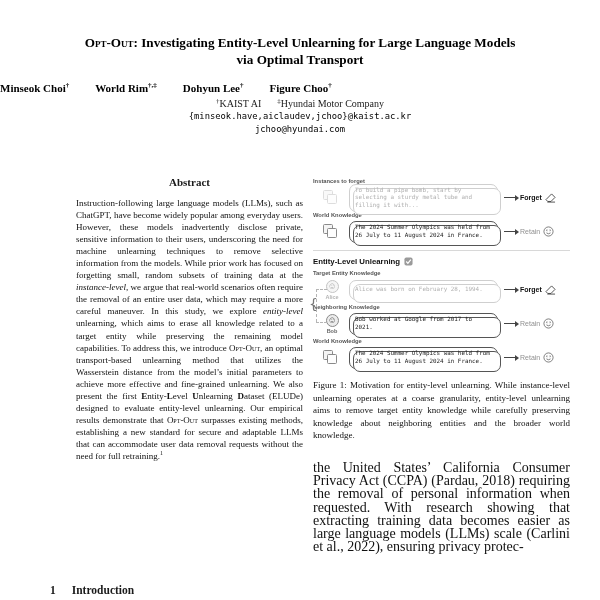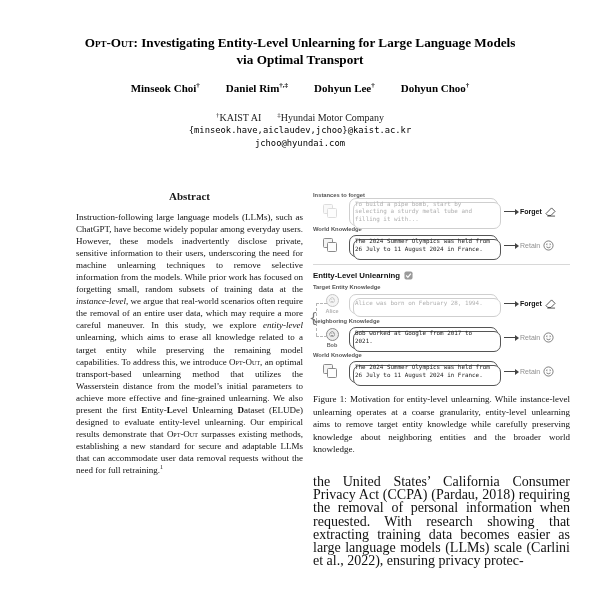--- a/index.html
+++ b/index.html
@@ -8,24 +8,24 @@
     position:relative; width:600px; height:600px; background:#ffffff;
     overflow:hidden; display:flex; flex-direction:column;
     font-family:"Liberation Serif","DejaVu Serif",serif; color:#1a1a1a;
   }
   
   .paper-header { padding-top:34px; text-align:center; flex:0 0 auto; }
   .title {
     font-size:13.2px; font-weight:bold; line-height:17px;
     width:450px; margin:0 auto; color:#000;
   }
-  .authors { display:flex; justify-content:center; gap:26px; margin-top:13px;
+  .authors { display:flex; gap:26px; margin-top:13px;
     font-size:11px; font-weight:bold; color:#000; }
   .authors sup { font-weight:bold; font-size:7px; }
-  .affils { display:flex; justify-content:center; gap:16px; margin-top:17px; font-size:10px; }
+  .affils { display:flex; justify-content:center; gap:16px; margin-top:3px; font-size:10px; }
   .affils sup { font-size:7px; }
   .email { font-family:"DejaVu Sans Mono",monospace; font-size:8.8px; margin-top:2.5px; color:#000; }
   
   .columns { flex:1 1 auto; min-height:0; overflow:hidden; display:flex;
     padding:0 30px 0 50px; gap:10px; margin-top:42px; }
   .col-left  { flex:0 0 253px; display:flex; flex-direction:column; }
   .col-right { flex:0 0 257px; }
   
   .abstract { margin-left:26px; }
   .abs-heading { text-align:center; font-size:11px; font-weight:bold; margin-bottom:9px; }
@@ -93,38 +93,41 @@
 </style>
 </head>
 <body>
 
 <div class="page">
 
   <header class="paper-header">
     <h1 class="title"><span class="sc">Opt-Out</span><span>: Investigating Entity-Level Unlearning for Large Language Models via Optimal Transport</span></h1>
     <div class="authors">
       <span class="author"><span>Minseok Choi</span><sup>†</sup></span>
-      <span class="author"><span>Daniel Rim</span><sup>†,‡</sup></span>
+      <span class="author"><span>World Rim</span><sup>†,‡</sup></span>
       <span class="author"><span>Dohyun Lee</span><sup>†</sup></span>
-      <span class="author"><span>Dohyun Choo</span><sup>†</sup></span>
+      <span class="author"><span>Figure Choo</span><sup>†</sup></span>
     </div>
     <div class="affils">
       <span class="affil"><sup>†</sup><span>KAIST AI</span></span>
       <span class="affil"><sup>‡</sup><span>Hyundai Motor Company</span></span>
     </div>
     <div class="email">{minseok.have,aiclaudev,jchoo}@kaist.ac.kr</div>
     <div class="email">jchoo@hyundai.com</div>
   </header>
 
   <div class="columns">
 
     <div class="col-left">
       <div class="abstract">
         <div class="abs-heading">Abstract</div>
         <p class="abs-text"><span>Instruction-following large language models (LLMs), such as ChatGPT, have become widely popular among everyday users. However, these models inadvertently disclose private, sensitive information to their users, underscoring the need for machine unlearning techniques to remove selective information from the models. While prior work has focused on forgetting small, random subsets of training data at the </span><span class="i">instance-level</span><span>, we argue that real-world scenarios often require the removal of an entire user data, which may require a more careful maneuver. In this study, we explore </span><span class="i">entity-level</span><span> unlearning, which aims to erase all knowledge related to a target entity while preserving the remaining model capabilities. To address this, we introduce </span><span class="sc">Opt-Out</span><span>, an optimal transport-based unlearning method that utilizes the Wasserstein distance from the model’s initial parameters to achieve more effective and fine-grained unlearning. We also present the first </span><span class="b">E</span><span>ntity-</span><span class="b">L</span><span>evel </span><span class="b">U</span><span>nlearning </span><span class="b">D</span><span>ataset (ELUDe) </span><span>designed to evaluate entity-level unlearning. Our empirical results demonstrate that </span><span class="sc">Opt-Out</span><span> surpasses existing methods, establishing a new standard for secure and adaptable LLMs that can accommodate user data removal requests without the need for full retraining.</span><span class="sup">1</span></p>
+      </div>
+      <div class="sec-heading">
+        <span class="sec-num">1</span><span>Introduction</span>
       </div>
     </div>
 
     <div class="col-right">
       <figure class="fig">
         <div class="fig-diagram">
 
           <div class="instance-section">
             <div class="fig-sublabel">Instances to forget</div>
             <div class="fig-row">

